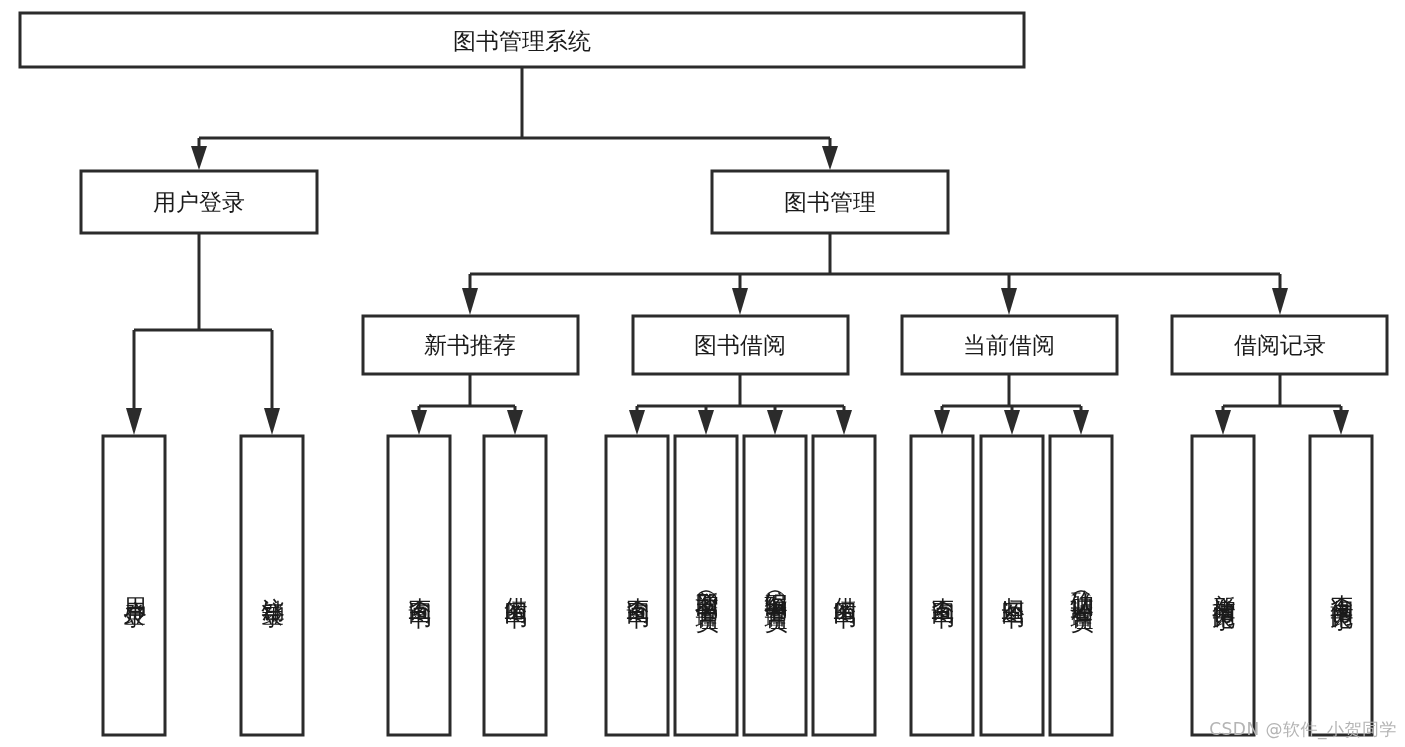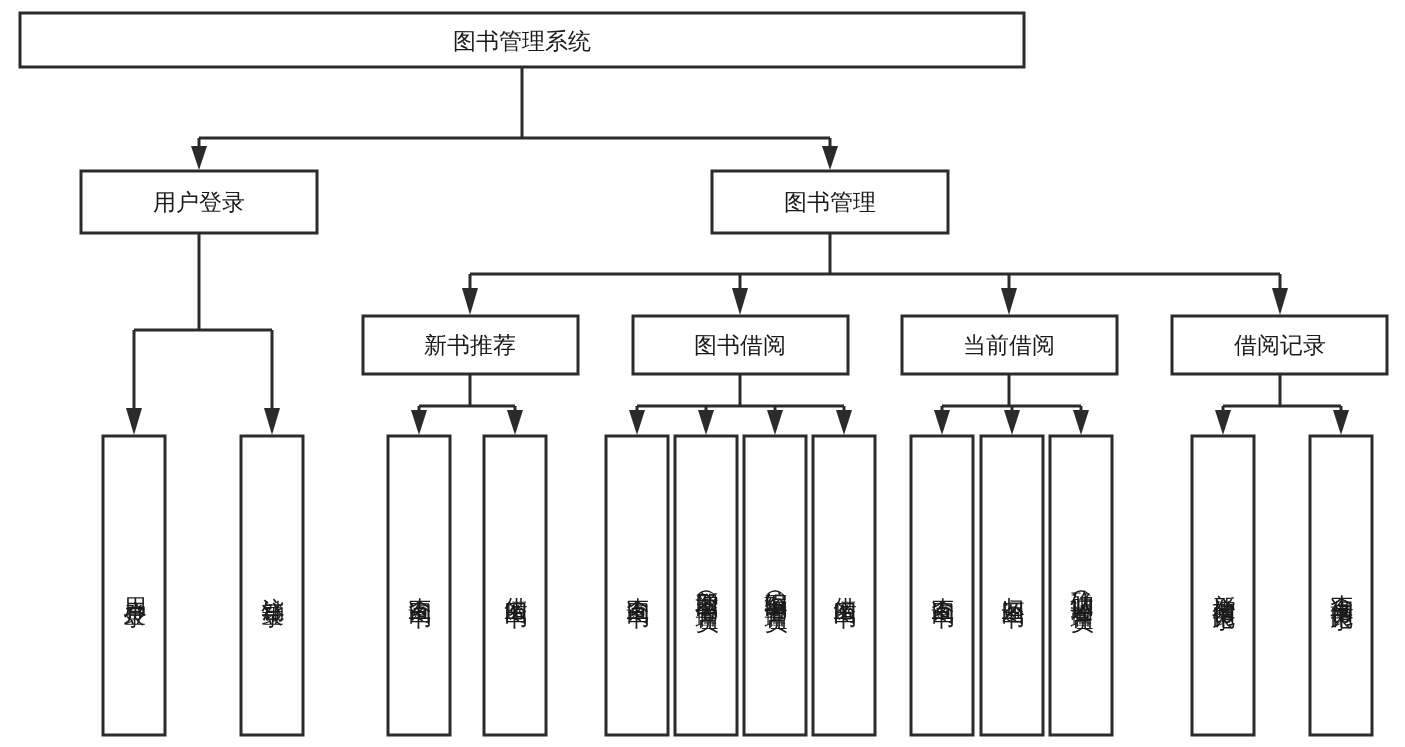--- a/index.html
+++ b/index.html
@@ -224,14 +224,15 @@
       <rect class="node-box" x="1192" y="436" width="62" height="299"></rect>
       <text class="node-label-v" x="1223" y="585">新增借阅记录</text>
     </g>
     <g>
       <rect class="node-box" x="1310" y="436" width="62" height="299"></rect>
       <text class="node-label-v" x="1341" y="585">查询借阅记录</text>
     </g>
 
   </svg>
 
+  <div class="watermark">CSDN @软件_小贺同学</div>
 
 </div>
 
 </body></html>

